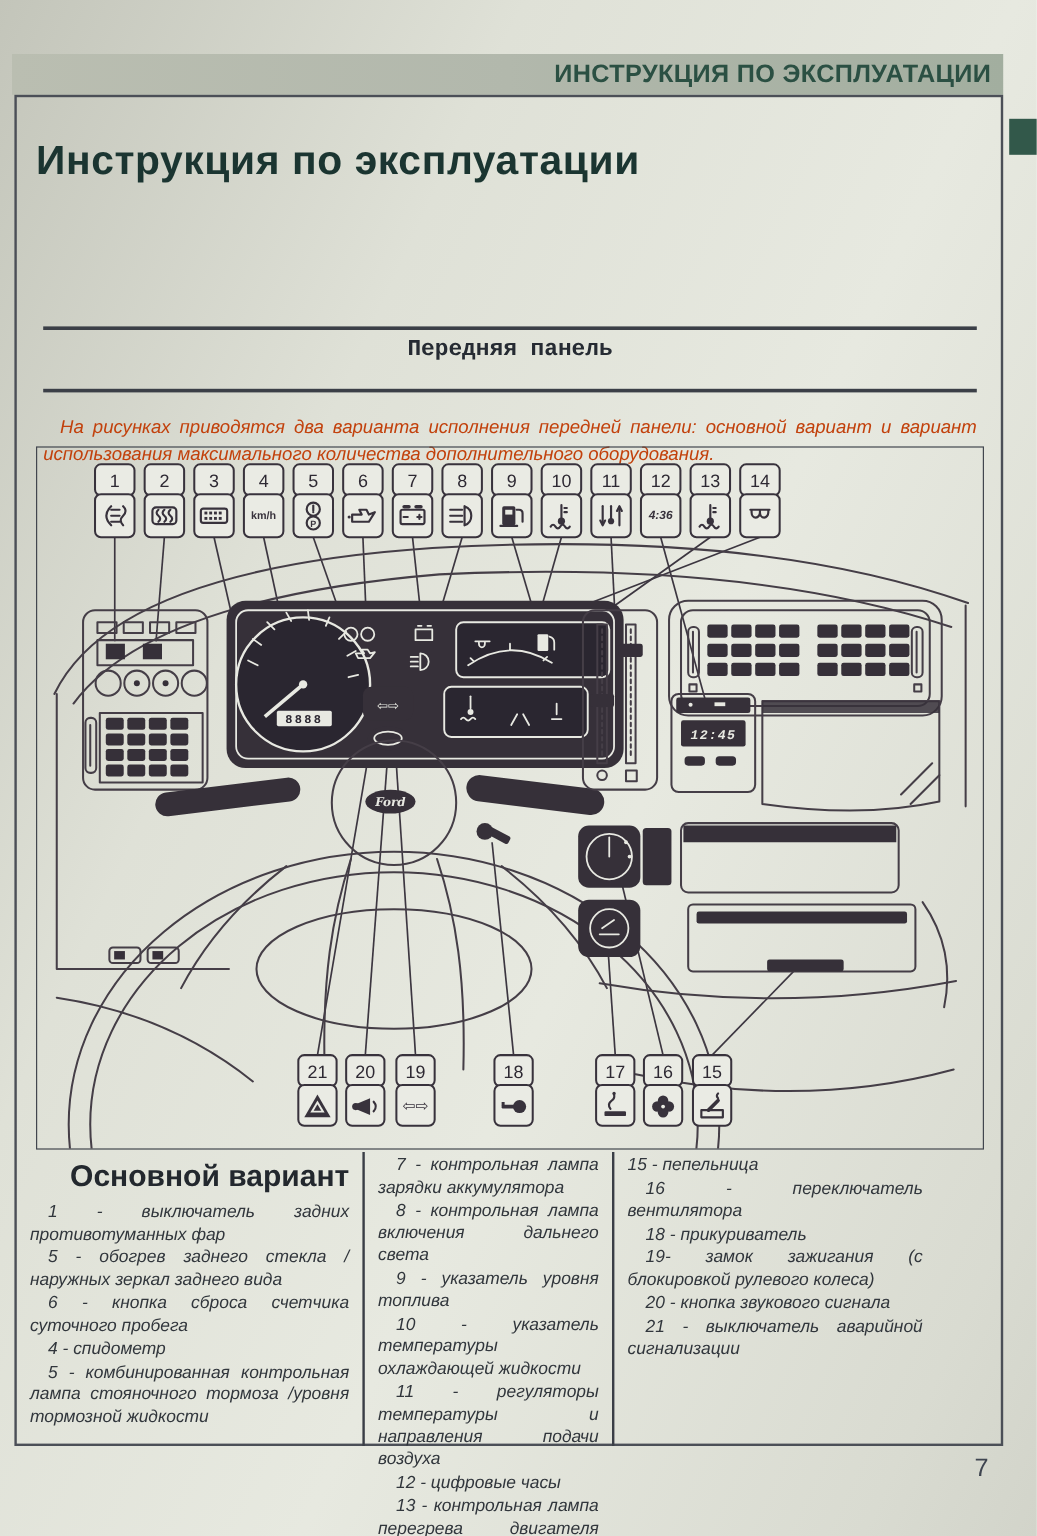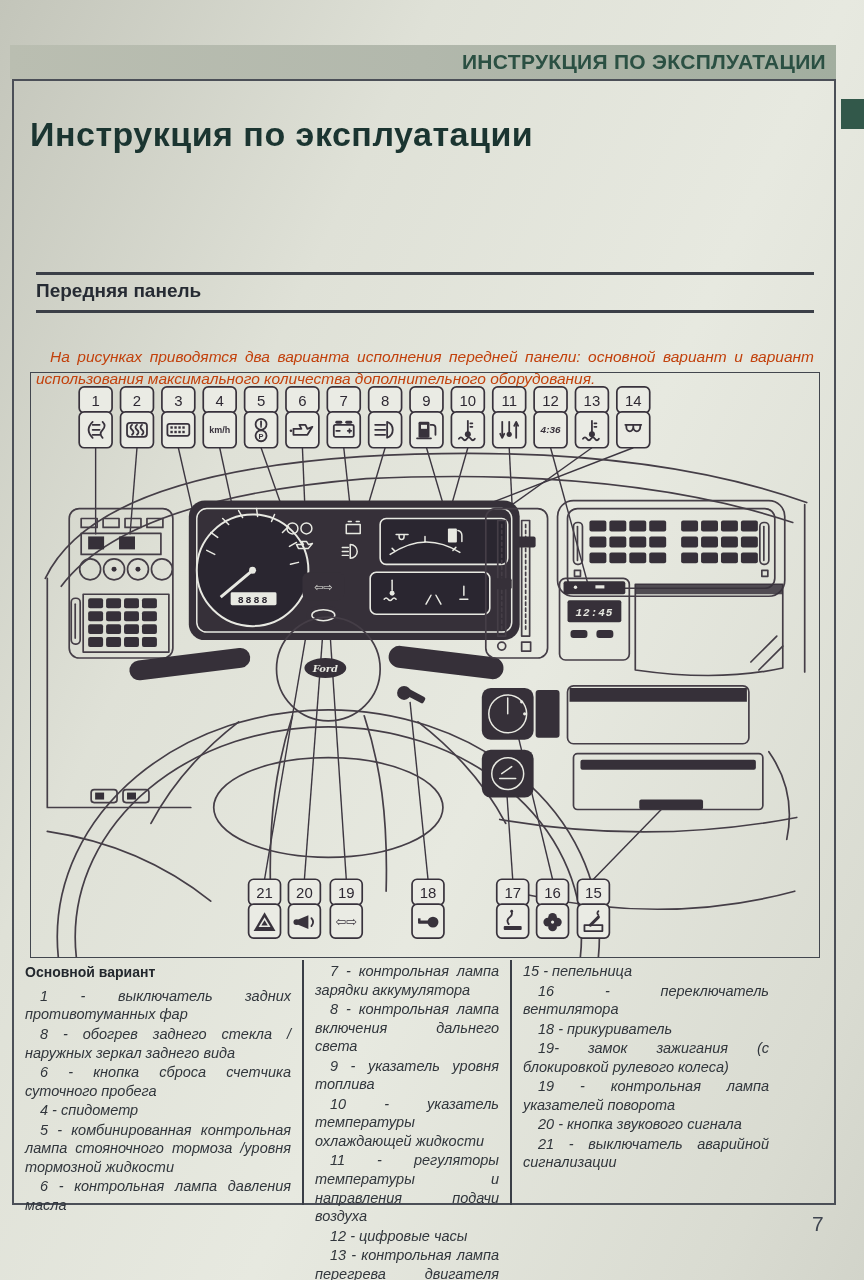--- a/index.html
+++ b/index.html
@@ -20,21 +20,21 @@
     border:2px solid #4b4f57;box-sizing:border-box;
   }
   .side-tab{position:absolute;left:841px;top:99px;width:23px;height:30px;background:#32584a;}
   .page-title{
     position:absolute;left:30px;top:92px;width:700px;
     font-size:34px;font-weight:bold;color:#1b3531;letter-spacing:.5px;
   }
   .section-head{
     position:absolute;left:36px;top:272px;width:778px;
     border-top:3px solid #3b3f47;border-bottom:3px solid #3b3f47;
-    padding:5px 0 8px;text-align:left;
+    padding:5px 0 22px;text-align:center;font-family:Liberation Mono, monospace;
   }
   .section-head h2{margin:0;font-size:19px;font-weight:bold;color:#262b33;}
   .intro{
     position:absolute;left:36px;top:330px;width:778px;
     font-style:italic;font-size:15.5px;line-height:1.45;color:#c2410c;
     text-align:justify;text-indent:14px;
   }
   .diagram{
     position:absolute;left:30px;top:372px;width:790px;height:586px;
     border:1.5px solid #42464e;box-sizing:border-box;
@@ -42,22 +42,22 @@
   .diagram svg{display:block;width:100%;height:100%;}
   .legend{
     position:absolute;left:14px;top:960px;width:820px;height:245px;
     display:flex;font-style:italic;font-size:14.5px;line-height:1.28;color:#31363c;
   }
   .legend-col{box-sizing:border-box;padding:2px 11px 0;}
   .legend-col.c1{width:288px;}
   .legend-col.c2{width:208px;border-left:2px solid #3a3e46;}
   .legend-col.c3{width:270px;border-left:2px solid #3a3e46;}
   .legend-col h3{
-    margin:2px 0 5px;text-align:left;font-style:normal;
-    font-size:14px;font-weight:bold;color:#23282e;
+    margin:2px 0 5px;text-align:right;font-style:normal;
+    font-size:25px;font-weight:bold;color:#23282e;
   }
   .legend-col p{margin:0 0 1px;text-indent:15px;text-align:justify;}
   .legend-col.c3 p:first-child{text-indent:0;}
   .page-number{position:absolute;left:812px;top:1212px;font-size:21px;color:#3f4550;}
   
   svg .art{fill:none;stroke:#453e47;stroke-width:1.7;stroke-linecap:round;stroke-linejoin:round;}
   svg .artf{fill:#363039;stroke:none;}
   svg .ic{fill:none;stroke:#38323c;stroke-width:1.8;stroke-linecap:round;stroke-linejoin:round;}
   svg .icf{fill:#38323c;stroke:none;}
   svg .icb{stroke:#38323c;stroke-width:3;stroke-linecap:round;}
@@ -528,45 +528,43 @@
     </g>
   </g>
 </svg>
 </div>
 
 <div class="legend">
   <div class="legend-col c1">
     <h3>Основной вариант</h3>
     <div>
         <p>1 - выключатель задних противотуманных фар</p>
-        <p>8 - обогрев заднего стекла / наружных зеркал заднего вида</p>
+        <p>5 - обогрев заднего стекла / наружных зеркал заднего вида</p>
         <p>6 - кнопка сброса счетчика суточного пробега</p>
         <p>4 - спидометр</p>
         <p>5 - комбинированная контрольная лампа стояночного тормоза /уровня тормозной жидкости</p>
-        <p>6 - контрольная лампа давления масла</p>
       </div>
   </div>
   <div class="legend-col c2">
     <div>
         <p>7 - контрольная лампа зарядки аккумулятора</p>
         <p>8 - контрольная лампа включения дальнего света</p>
         <p>9 - указатель уровня топлива</p>
         <p>10 - указатель температуры охлаждающей жидкости</p>
         <p>11 - регуляторы температуры и направления подачи воздуха</p>
         <p>12 - цифровые часы</p>
         <p>13 - контрольная лампа перегрева двигателя (дизель)</p>
         <p>14 - контрольная, лампа предпусково-</p>
       </div>
   </div>
   <div class="legend-col c3">
     <div>
         <p>15 - пепельница</p>
         <p>16 - переключатель вентилятора</p>
         <p>18 - прикуриватель</p>
         <p>19- замок зажигания (с блокировкой рулевого колеса)</p>
-        <p>19 - контрольная лампа указателей поворота</p>
         <p>20 - кнопка звукового сигнала</p>
         <p>21 - выключатель аварийной сигнализации</p>
       </div>
   </div>
 </div>
 
 <div class="page-number">7</div>
 
 </body></html>

